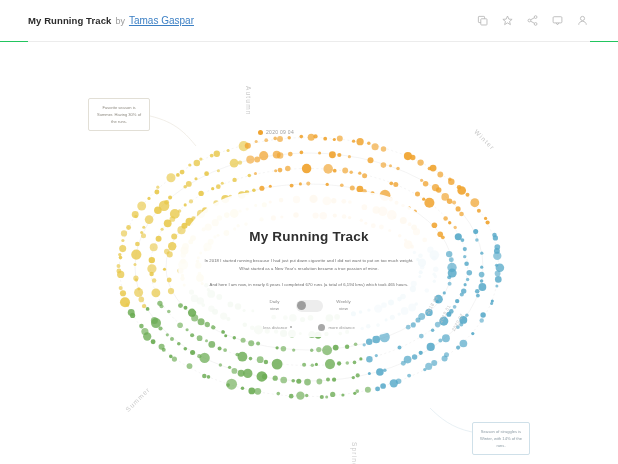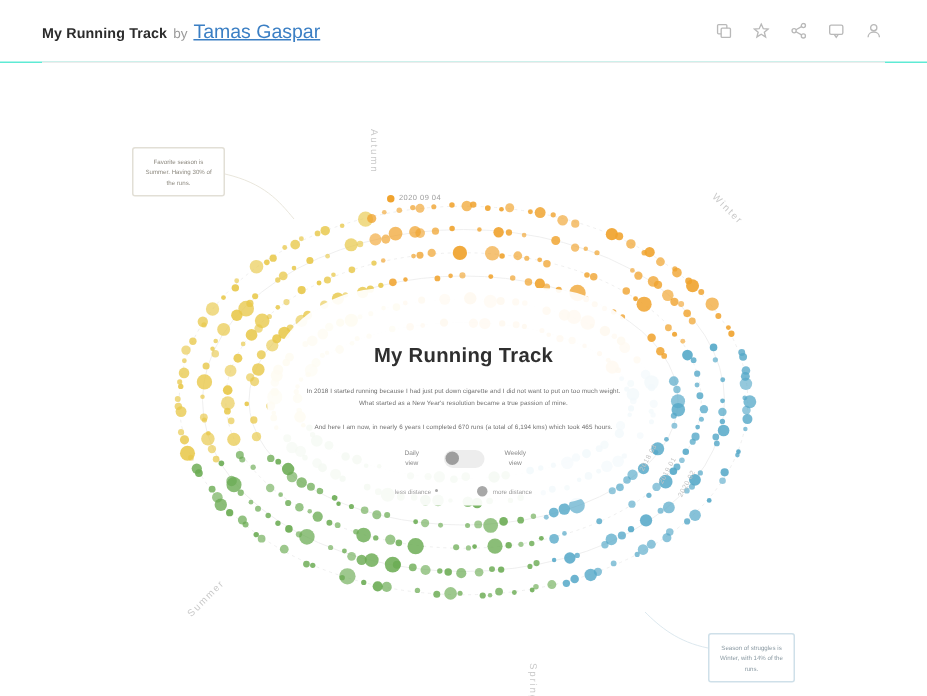--- a/index.html
+++ b/index.html
@@ -3,33 +3,33 @@
 <meta charset="utf-8">
 <style>
   html,body{margin:0;padding:0;}
   body{
     width:618px;height:464px;overflow:hidden;
     background:#ffffff;
     font-family:"Liberation Sans", sans-serif;
     color:#3c3c3c;
     -webkit-font-smoothing:antialiased;
   }
-  .page{position:relative;width:618px;height:344px;background:#5eead4;}
+  .page{position:relative;width:618px;height:344px;background:#22c55e;}
 
   
   .header{
     position:absolute;left:0;top:0;width:618px;height:41px;
     background:#ffffff;
     display:flex;align-items:center;
     box-sizing:border-box;padding:0 14px 0 28px;
   }
   .title-wrap{display:flex;align-items:baseline;gap:4px;font-size:9.5px;}
   .title-main{font-weight:bold;color:#2b2b2b;font-size:9.5px;letter-spacing:.1px;}
   .title-by{color:#9a9a9a;font-size:9px;}
-  .title-author{color:#3b7fc4;font-size:13px;text-decoration:underline;}
+  .title-author{color:#3b7fc4;font-size:10px;text-decoration:underline;}
   .header-spacer{flex:1;}
   .header-icons{display:flex;align-items:center;gap:14px;padding-right:16px;}
   .hicon{width:11px;height:11px;color:#b9b9b9;display:block;}
   .hicon svg{display:block;width:11px;height:11px;}
   .header-rule{
     position:absolute;left:28px;top:41px;width:562px;height:1px;background:#ececec;
   }
 
   
   .canvas{position:absolute;left:0;top:42px;width:618px;height:422px;background:#fff;overflow:hidden;}

